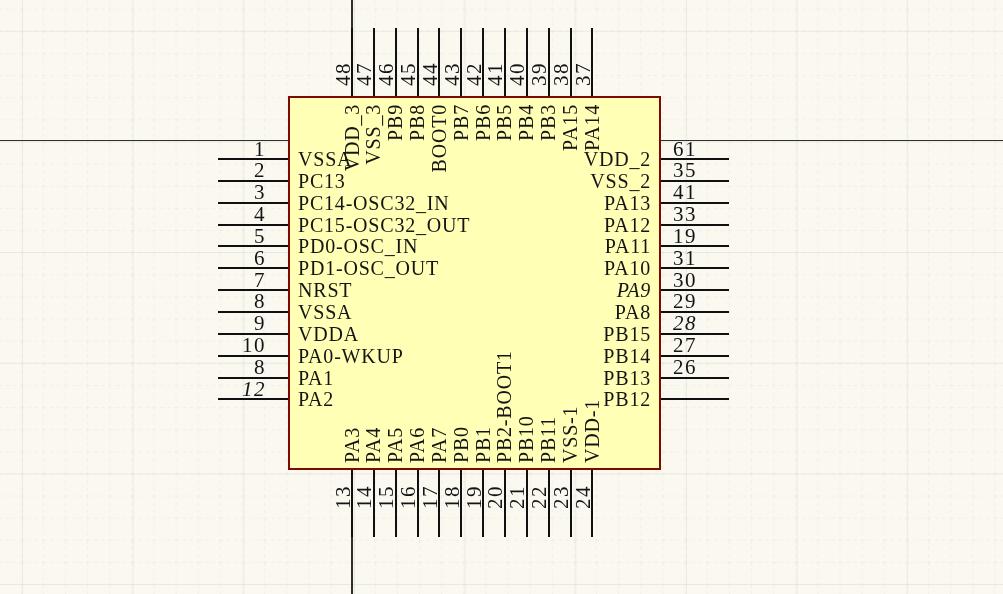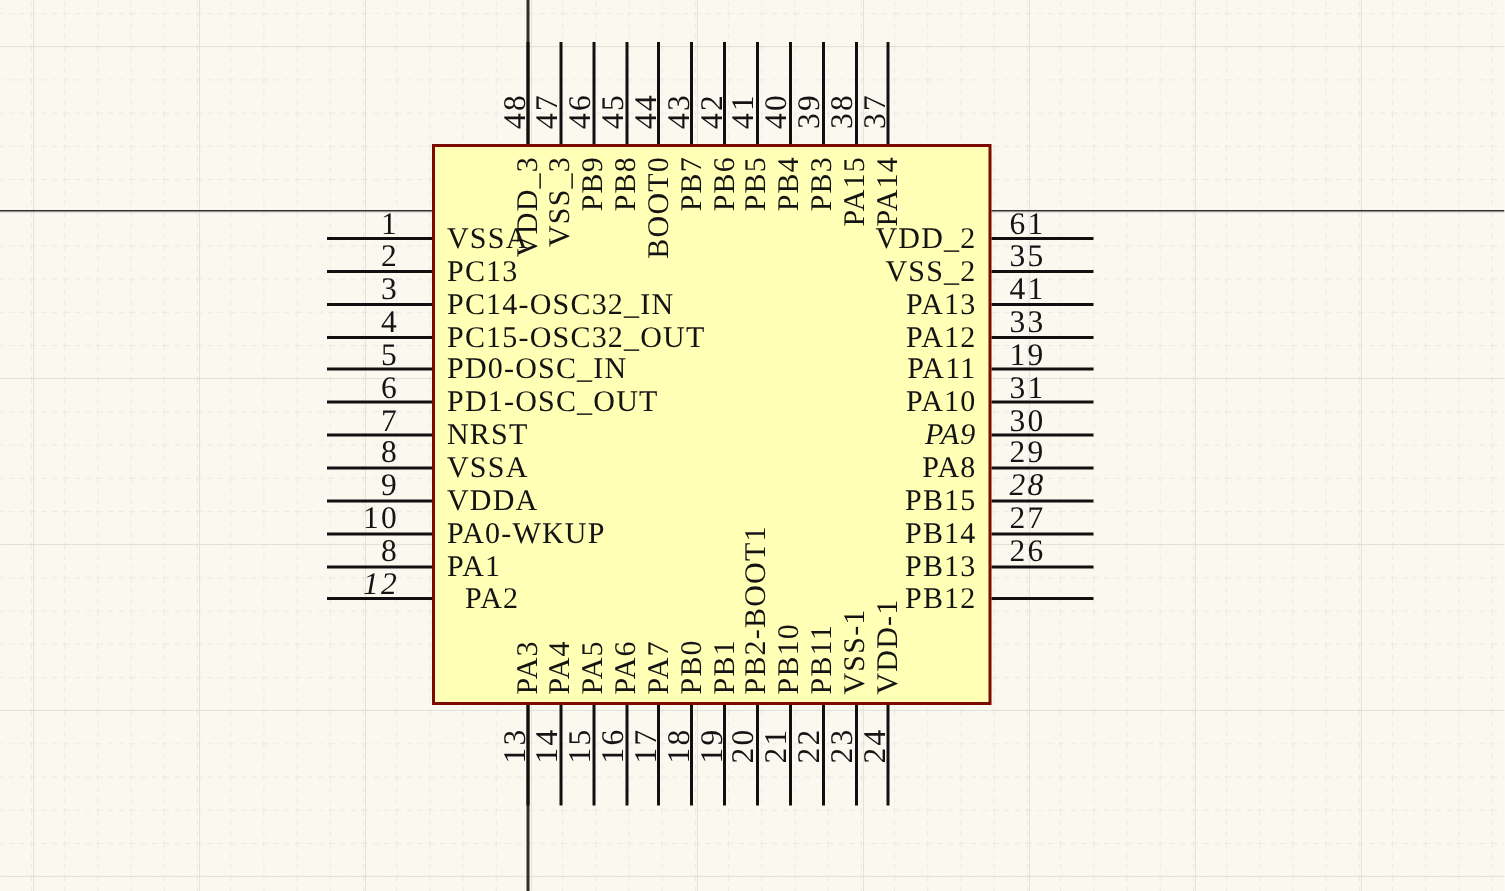--- a/index.html
+++ b/index.html
@@ -215,21 +215,21 @@
       <div class="pin-name" style="left: 298px; top: 169.85px;">PC13</div>
       <div class="pin-name" style="left: 298px; top: 191.7px;">PC14-OSC32_IN</div>
       <div class="pin-name" style="left: 298px; top: 213.55px;">PC15-OSC32_OUT</div>
       <div class="pin-name" style="left: 298px; top: 235.4px;">PD0-OSC_IN</div>
       <div class="pin-name" style="left: 298px; top: 257.25px;">PD1-OSC_OUT</div>
       <div class="pin-name" style="left: 298px; top: 279.1px;">NRST</div>
       <div class="pin-name" style="left: 298px; top: 300.95px;">VSSA</div>
       <div class="pin-name" style="left: 298px; top: 322.8px;">VDDA</div>
       <div class="pin-name" style="left: 298px; top: 344.65px;">PA0-WKUP</div>
       <div class="pin-name" style="left: 298px; top: 366.5px;">PA1</div>
-      <div class="pin-name" style="left: 298px; top: 388.35px; margin-left: 12px;">PA2</div>
+      <div class="pin-name" style="left: 298px; top: 388.35px;">PA2</div>
       <div class="pin-name ta-r" style="left: 351px; top: 148px; width: 300px;">VDD_2</div>
       <div class="pin-name ta-r" style="left: 351px; top: 169.85px; width: 300px;">VSS_2</div>
       <div class="pin-name ta-r" style="left: 351px; top: 191.7px; width: 300px;">PA13</div>
       <div class="pin-name ta-r" style="left: 351px; top: 213.55px; width: 300px;">PA12</div>
       <div class="pin-name ta-r" style="left: 351px; top: 235.4px; width: 300px;">PA11</div>
       <div class="pin-name ta-r" style="left: 351px; top: 257.25px; width: 300px;">PA10</div>
       <div class="pin-name ta-r" style="left: 351px; top: 279.1px; width: 300px; font-style: italic;">PA9</div>
       <div class="pin-name ta-r" style="left: 351px; top: 300.95px; width: 300px;">PA8</div>
       <div class="pin-name ta-r" style="left: 351px; top: 322.8px; width: 300px;">PB15</div>
       <div class="pin-name ta-r" style="left: 351px; top: 344.65px; width: 300px;">PB14</div>

